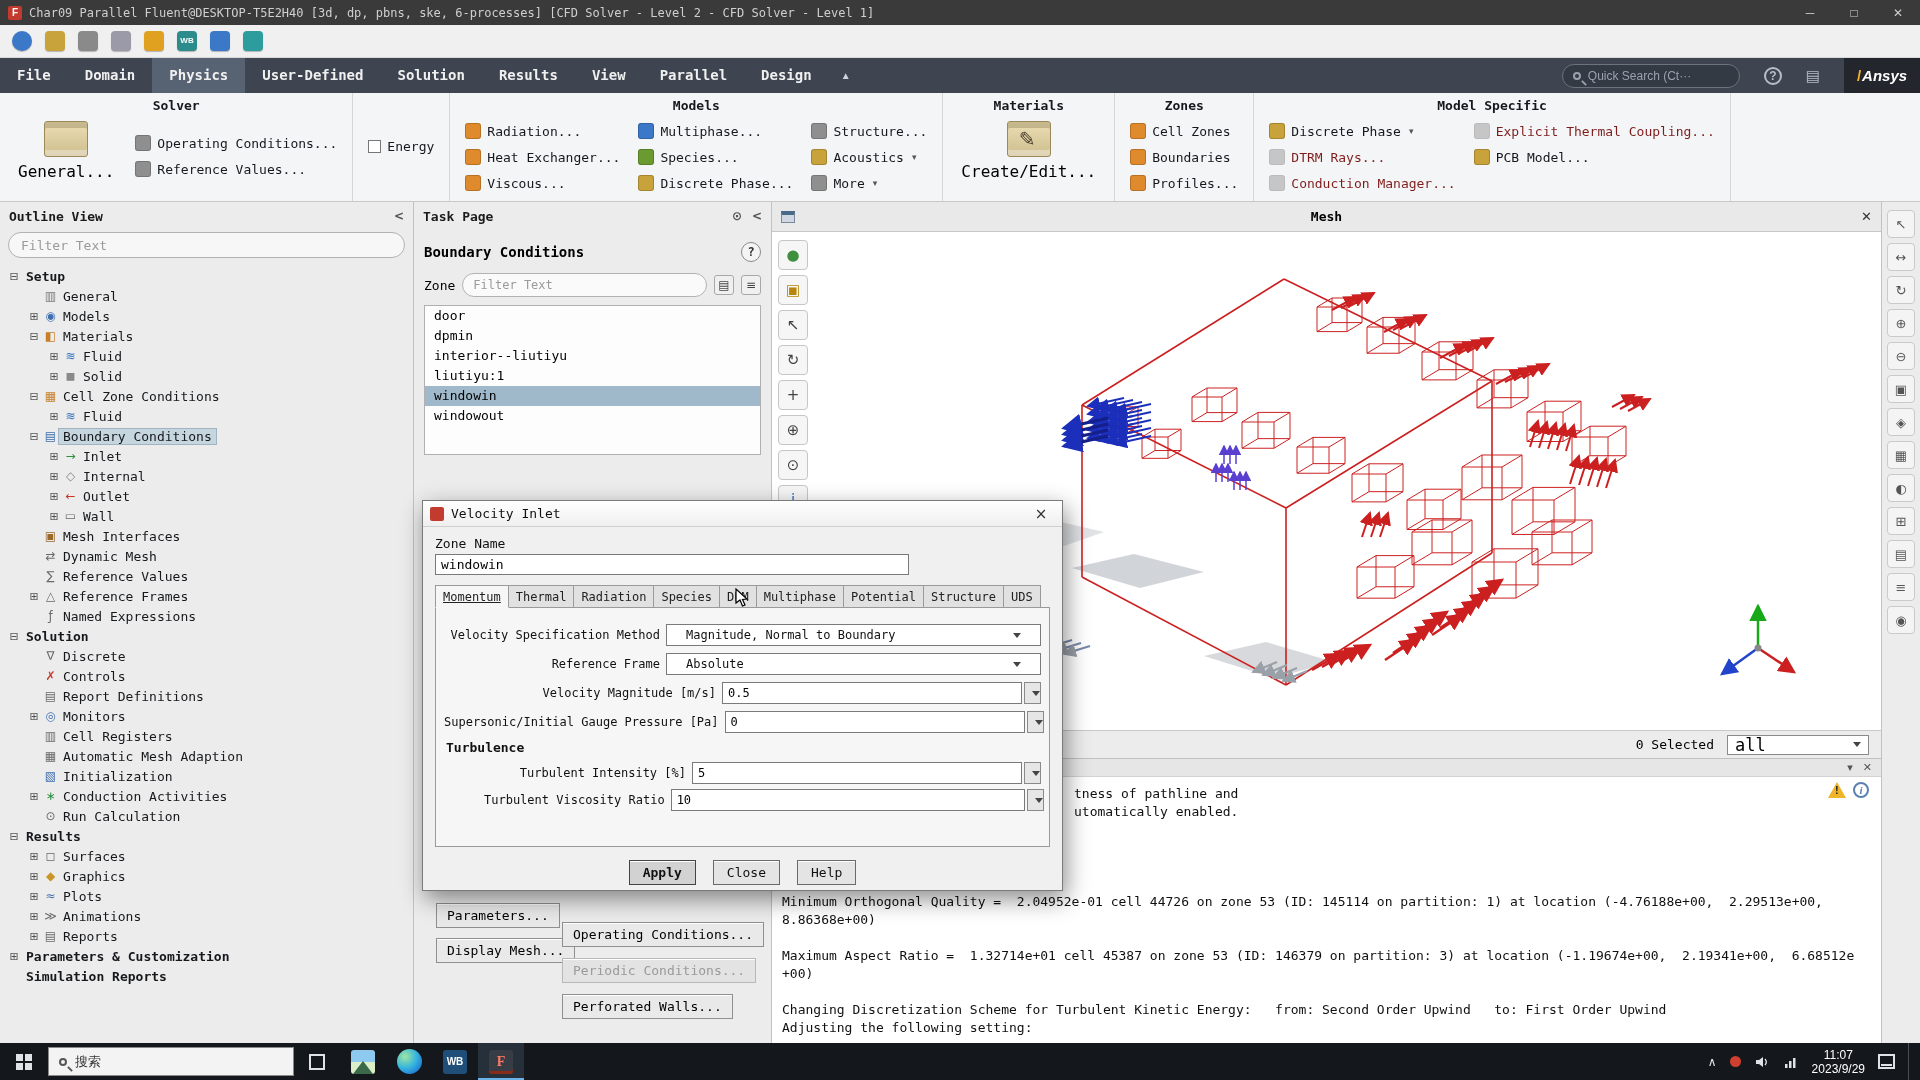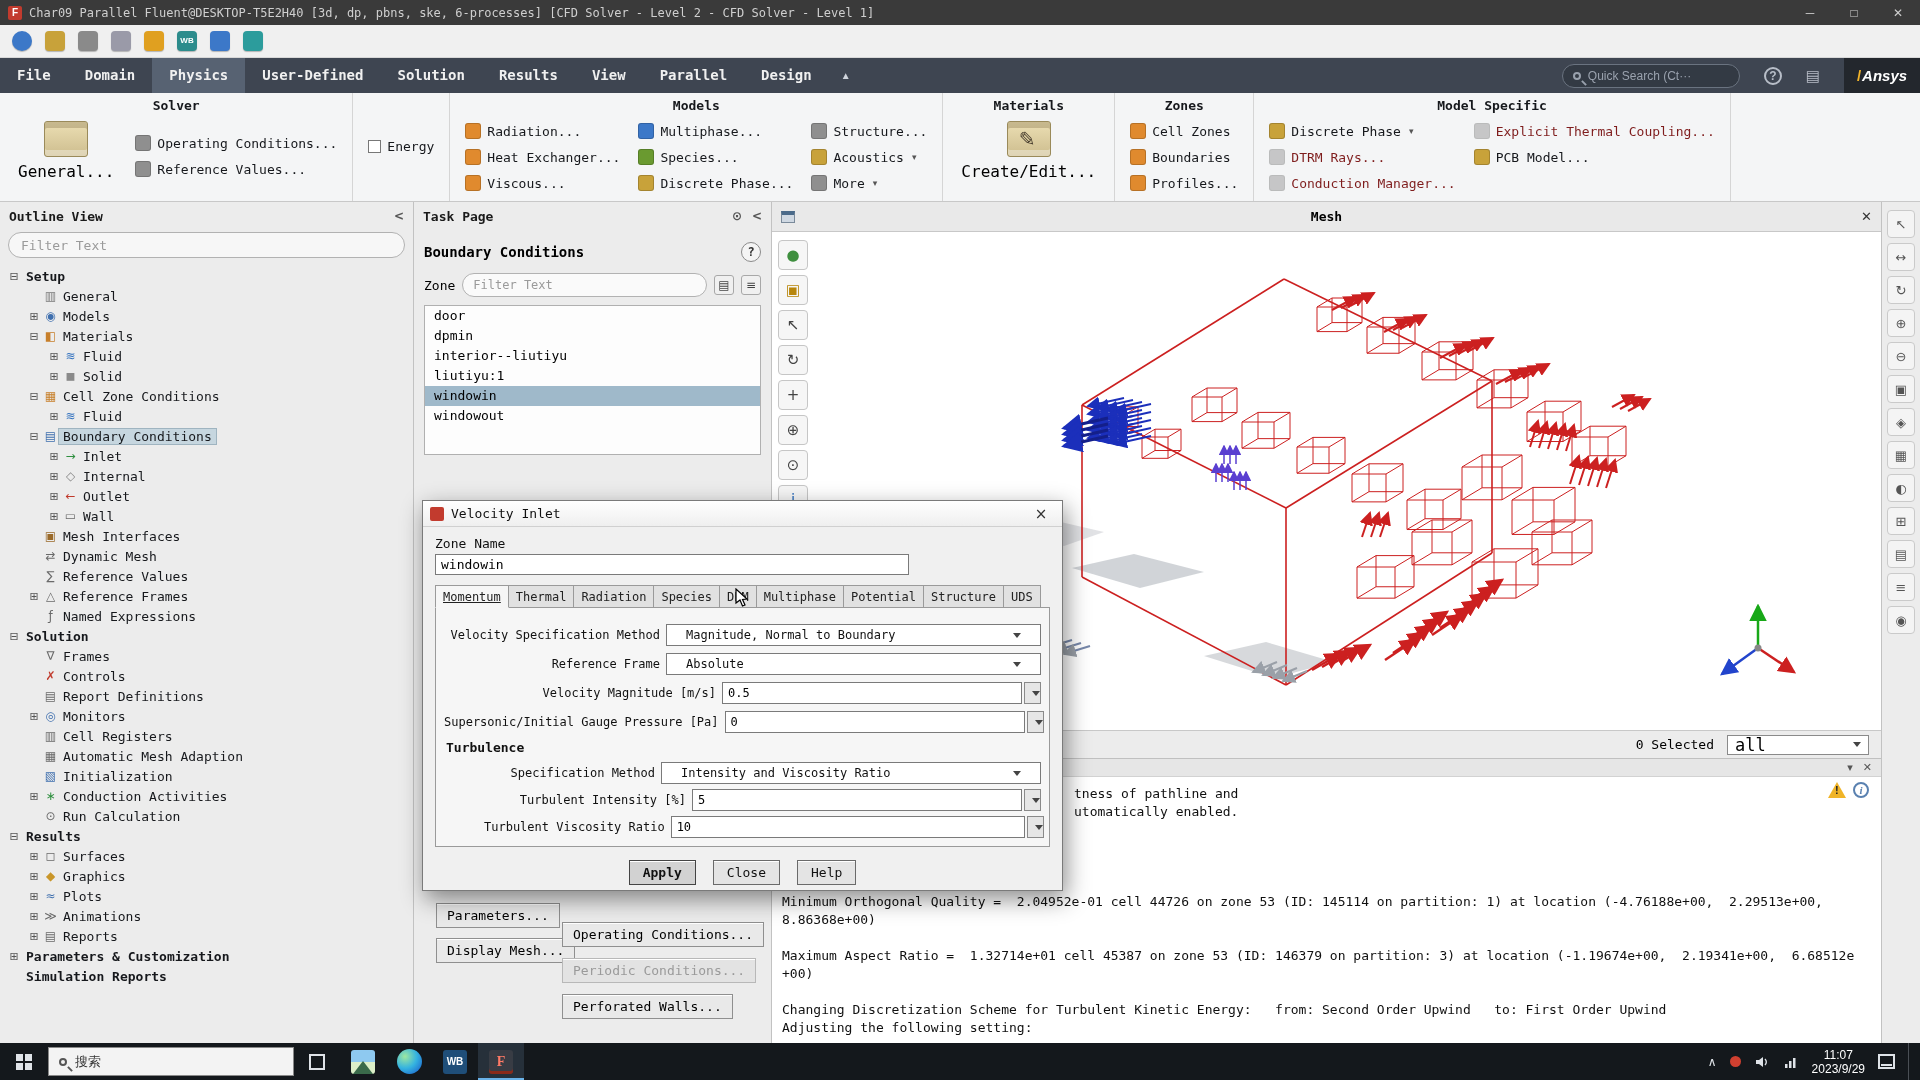--- a/index.html
+++ b/index.html
@@ -448,21 +448,21 @@
           <span class="ticon" style="color: rgb(106, 106, 106);">ƒ</span>
           <span class="tlabel">Named Expressions</span>
         </div>
         <div class="tree-row bold" style="padding-left: 6px;">
           <span class="expander">⊟</span>
           <span class="tlabel">Solution</span>
         </div>
         <div class="tree-row" style="padding-left: 26px;">
           <span class="expander"></span>
           <span class="ticon" style="color: rgb(106, 106, 106);">∇</span>
-          <span class="tlabel">Frames</span>
+          <span class="tlabel">Discrete</span>
         </div>
         <div class="tree-row" style="padding-left: 26px;">
           <span class="expander"></span>
           <span class="ticon" style="color: rgb(192, 57, 43);">✗</span>
           <span class="tlabel">Controls</span>
         </div>
         <div class="tree-row" style="padding-left: 26px;">
           <span class="expander"></span>
           <span class="ticon" style="color: rgb(106, 106, 106);">▤</span>
           <span class="tlabel">Report Definitions</span>
@@ -836,27 +836,20 @@
           <div class="numwrap">
             <input class="ninput" style="width: 300px;" value="0">
             <span class="nbtn">
                 <span class="dd"></span>
               </span>
           </div>
         </div>
         <div class="turb-title">Turbulence</div>
         <div class="turb">
           <div class="frow">
-            <span class="flabel">Specification Method</span>
-            <div class="combo w380">
-              <span>Intensity and Viscosity Ratio</span>
-                <span class="dd"></span>
-            </div>
-          </div>
-          <div class="frow">
             <span class="flabel">Turbulent Intensity [%]</span>
             <div class="numwrap">
               <input class="ninput" style="width: 330px;" value="5">
               <span class="nbtn">
                   <span class="dd"></span>
                 </span>
             </div>
           </div>
           <div class="frow">
             <span class="flabel">Turbulent Viscosity Ratio</span>

